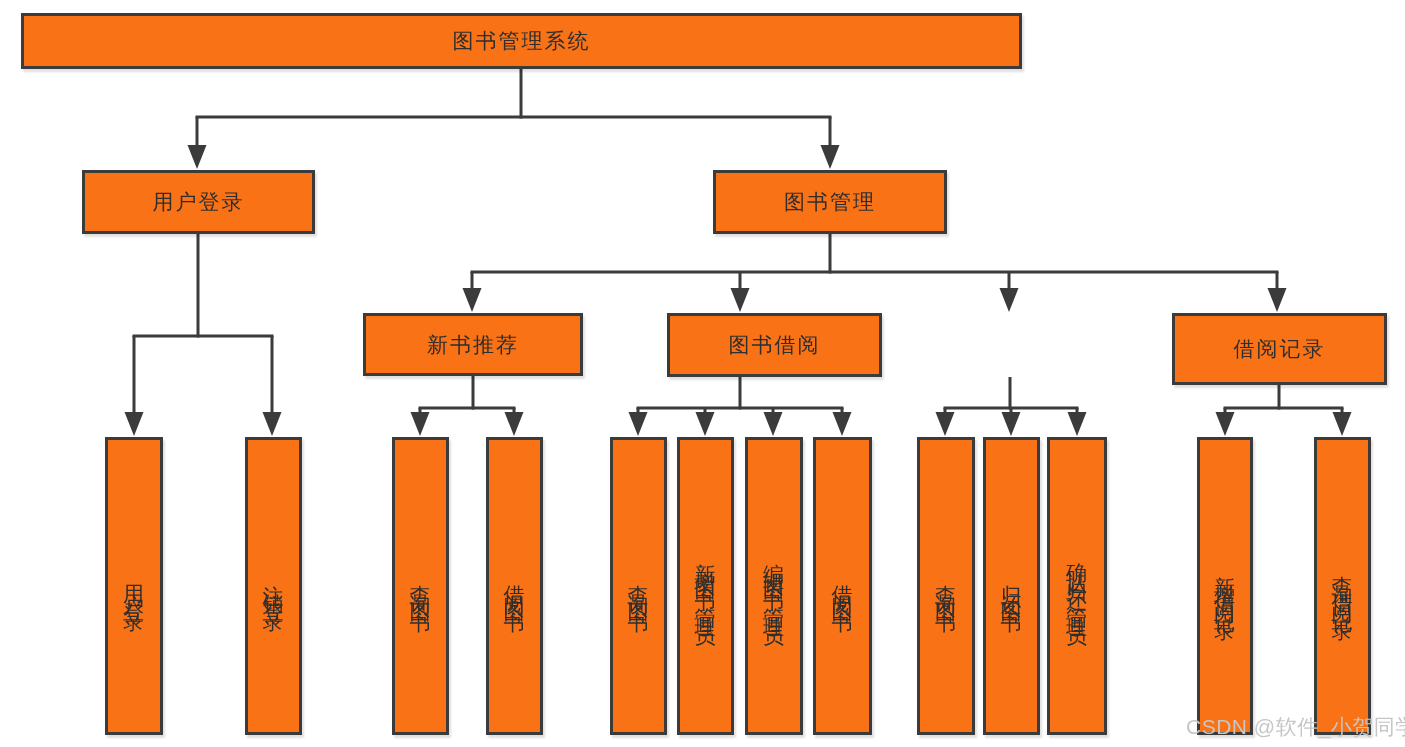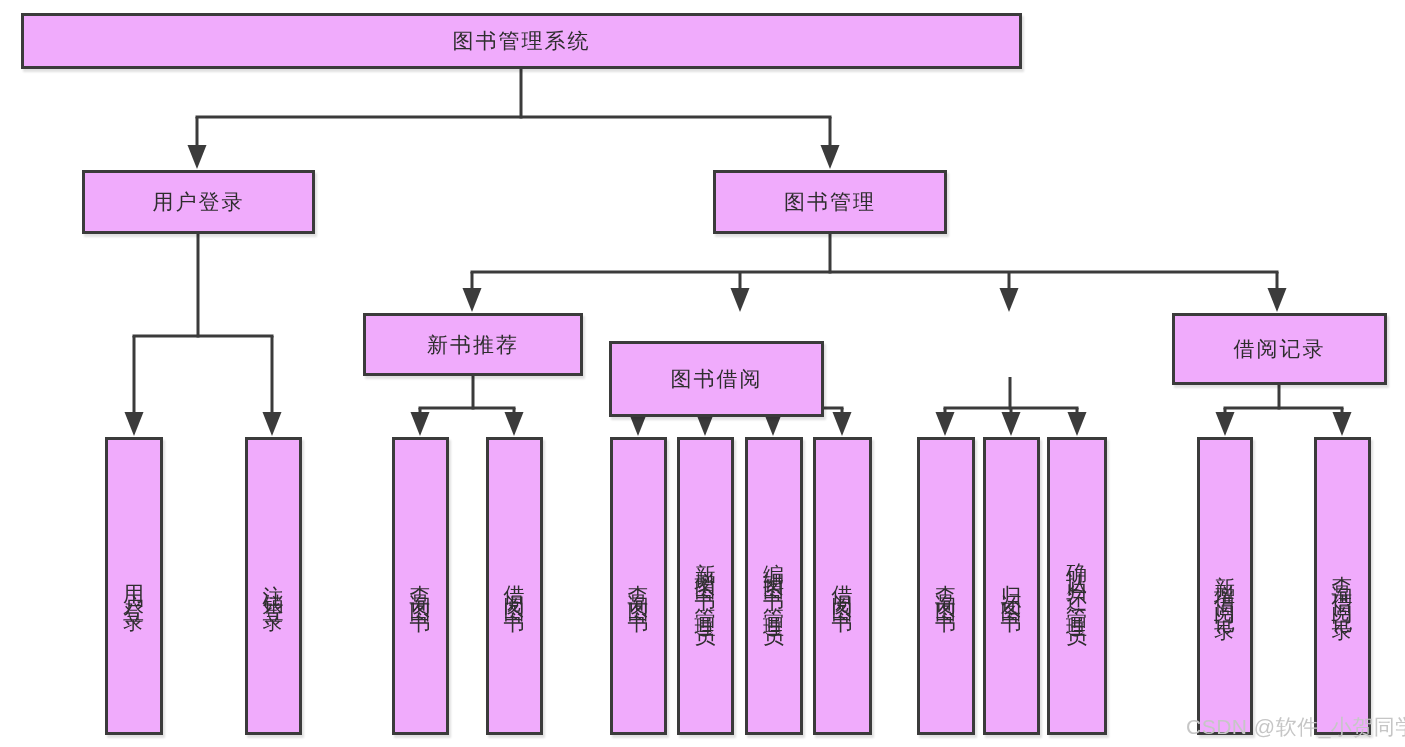--- a/index.html
+++ b/index.html
@@ -27,21 +27,21 @@
     stroke-width: 3;
   }
   svg.wires path {
     fill: #3b3b3b;
     stroke: none;
   }
   .node {
     position: absolute;
     box-sizing: border-box;
     border: 3px solid #3b3b3b;
-    background: #f0abfc;
+    background: #f97316;
     display: flex;
     align-items: center;
     justify-content: center;
     color: #2e2e2e;
     box-shadow: 2px 3px 2px rgba(0,0,0,0.12);
   }
   .node.h {
     font-size: 21px;
     letter-spacing: 2px;
     white-space: nowrap;
@@ -52,21 +52,21 @@
     font-size: 21px;
     line-height: 1;
     letter-spacing: 9px;
     white-space: nowrap;
   }
   
   #n-root          { left: 21px;   top: 13px;  width: 1001px; height: 56px; }
   #n-user-login    { left: 82px;   top: 170px; width: 233px;  height: 64px; }
   #n-book-mgmt     { left: 713px;  top: 170px; width: 234px;  height: 64px; }
   #n-new-book-rec  { left: 363px;  top: 313px; width: 220px;  height: 63px; }
-  #n-book-borrow   { left: 609px;  top: 313px; width: 215px;  height: 76px; margin-top: 28px; }
+  #n-book-borrow   { left: 667px;  top: 313px; width: 215px;  height: 64px; }
   #n-current-bor   { left: 903px;  top: 313px; width: 215px;  height: 64px; }
   #n-borrow-rec    { left: 1172px; top: 313px; width: 215px;  height: 72px; }
   
   .node.v { top: 437px; height: 298px; }
   #l-user-login    { left: 105px;  width: 58px; }
   #l-logout        { left: 245px;  width: 57px; }
   #l-query-books-a { left: 392px;  width: 57px; }
   #l-borrow-books-a{ left: 486px;  width: 57px; }
   #l-query-books-b { left: 610px;  width: 57px; }
   #l-add-books     { left: 677px;  width: 57px; }

